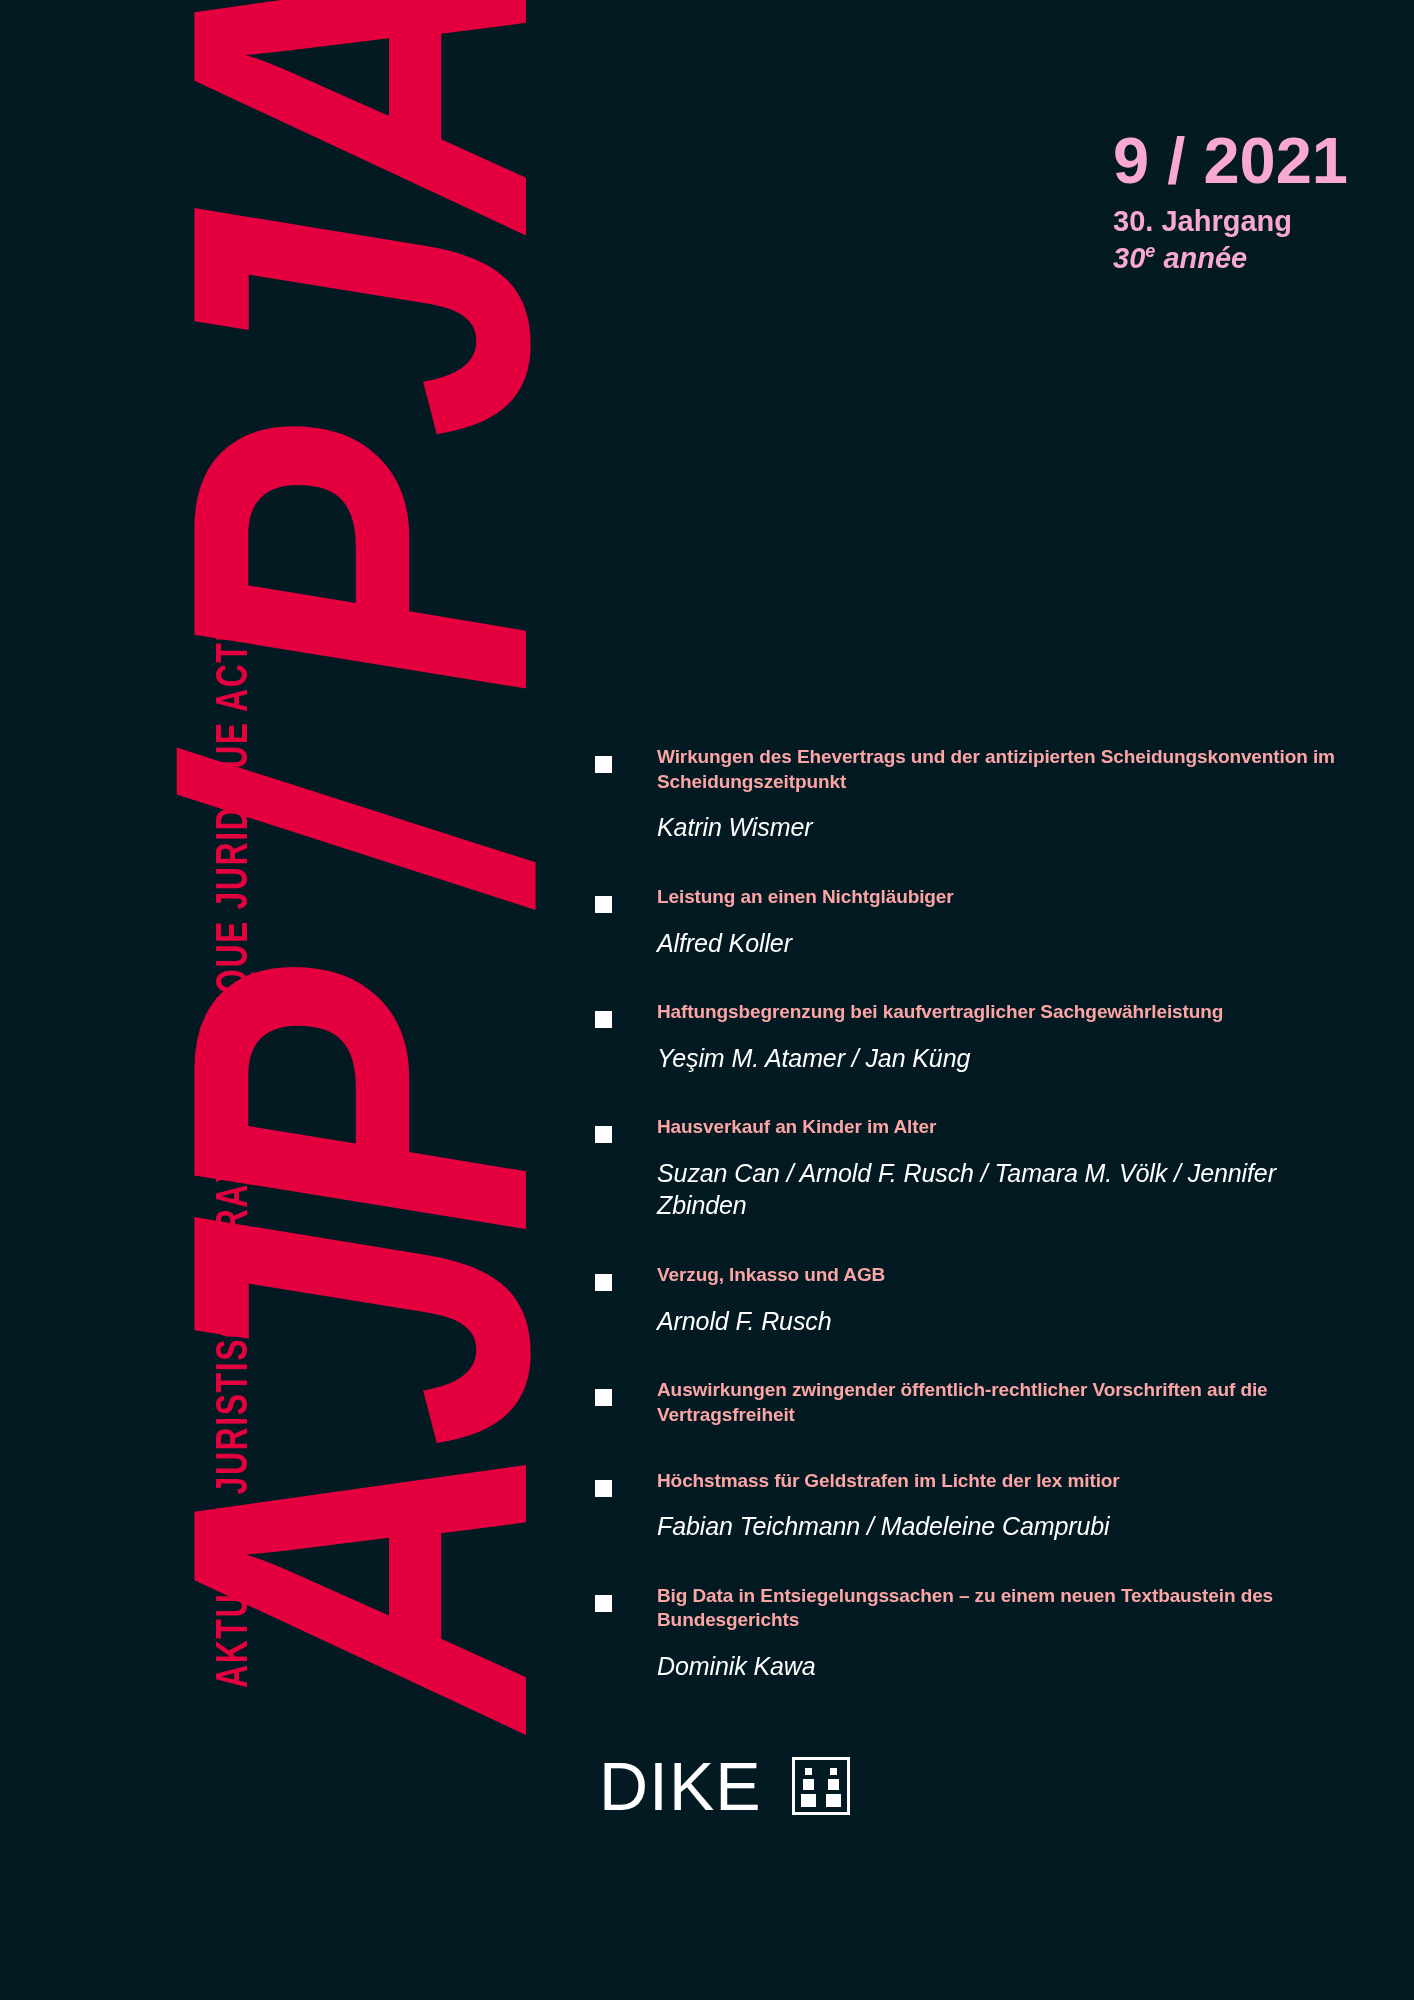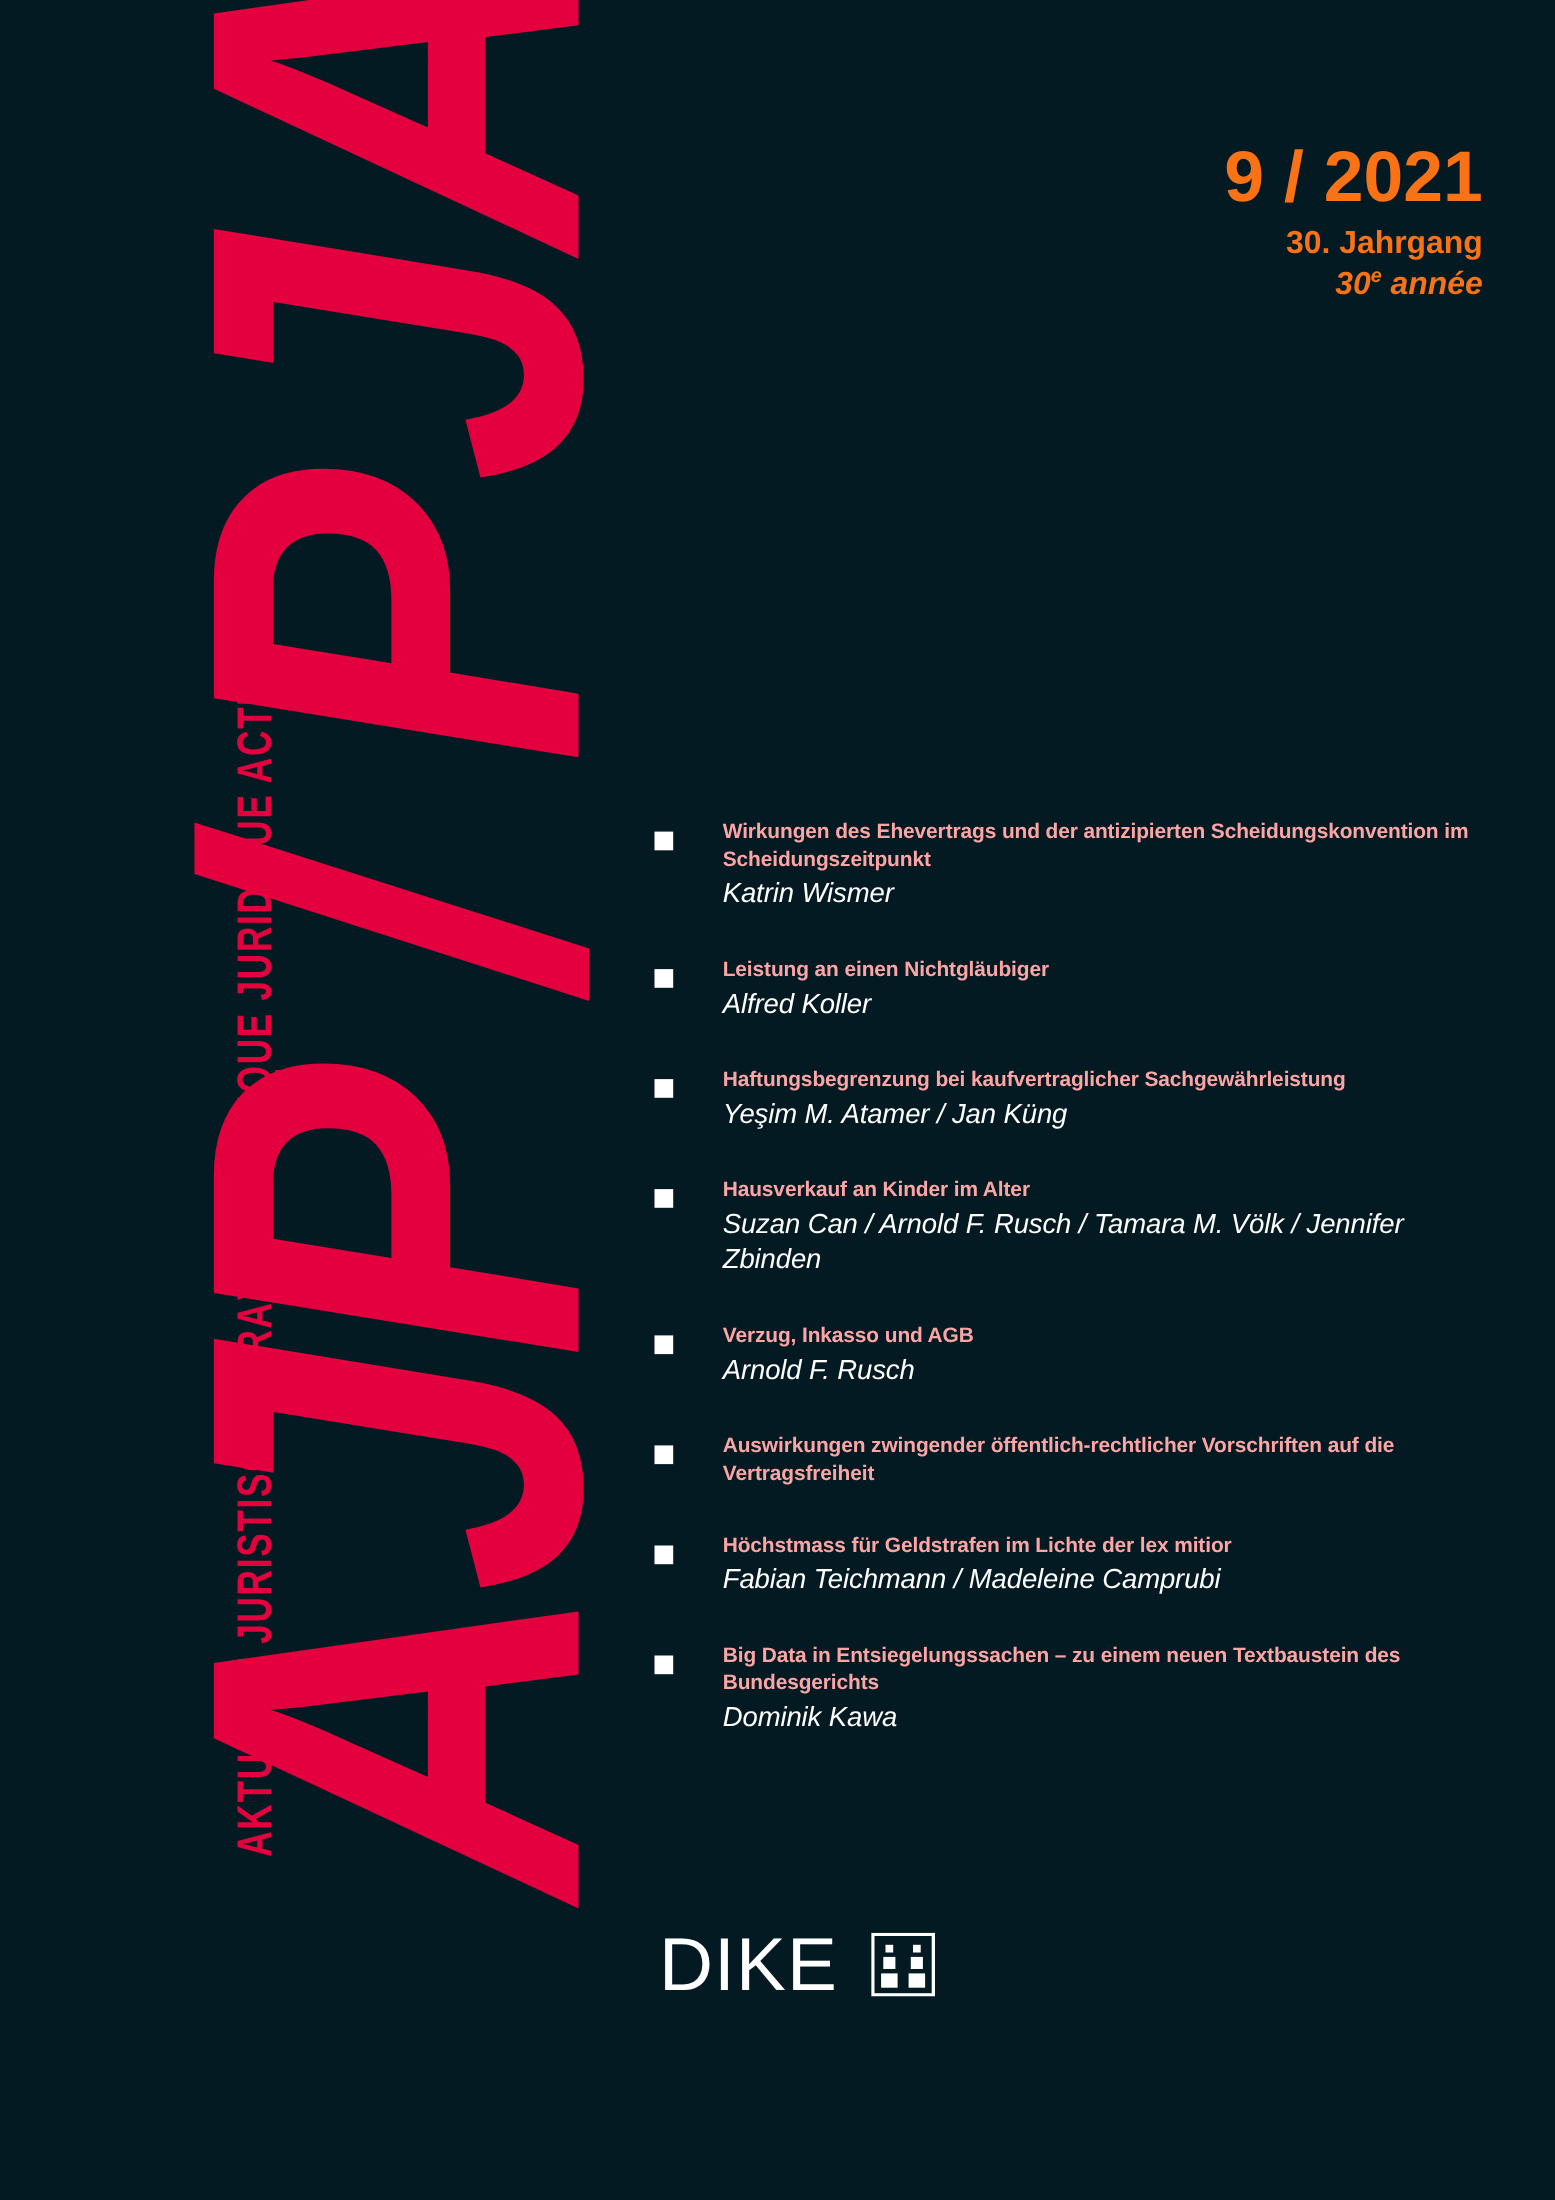--- a/index.html
+++ b/index.html
@@ -69,22 +69,21 @@
     white-space:nowrap;
     transform:scaleY(1.34) scaleX(0.97);
     transform-origin:left center;
   }
 
   
   .issue {
     position:absolute;
     right:66px;
     top:128px;
-    text-align:right;
-    color:#f97316;
+    color:#f9a8d4;
   }
   .issue-number {
     font-size:65px;
     font-weight:700;
     line-height:1.0;
     letter-spacing:0px;
     white-space:nowrap;
   }
   .issue-volume {
     font-size:29px;
@@ -135,21 +134,21 @@
     line-height:1.30;
     letter-spacing:-0.1px;
   }
   .toc-authors {
     color:#ffffff;
     font-style:italic;
     font-weight:400;
     font-size:25px;
     line-height:1.30;
     letter-spacing:-0.1px;
-    margin-top:2px;
+    margin-top:17px;
   }
 
   
   .publisher {
     position:absolute;
     left:599px;
     top:1752px;
     display:flex;
     align-items:center;
     gap:30px;

